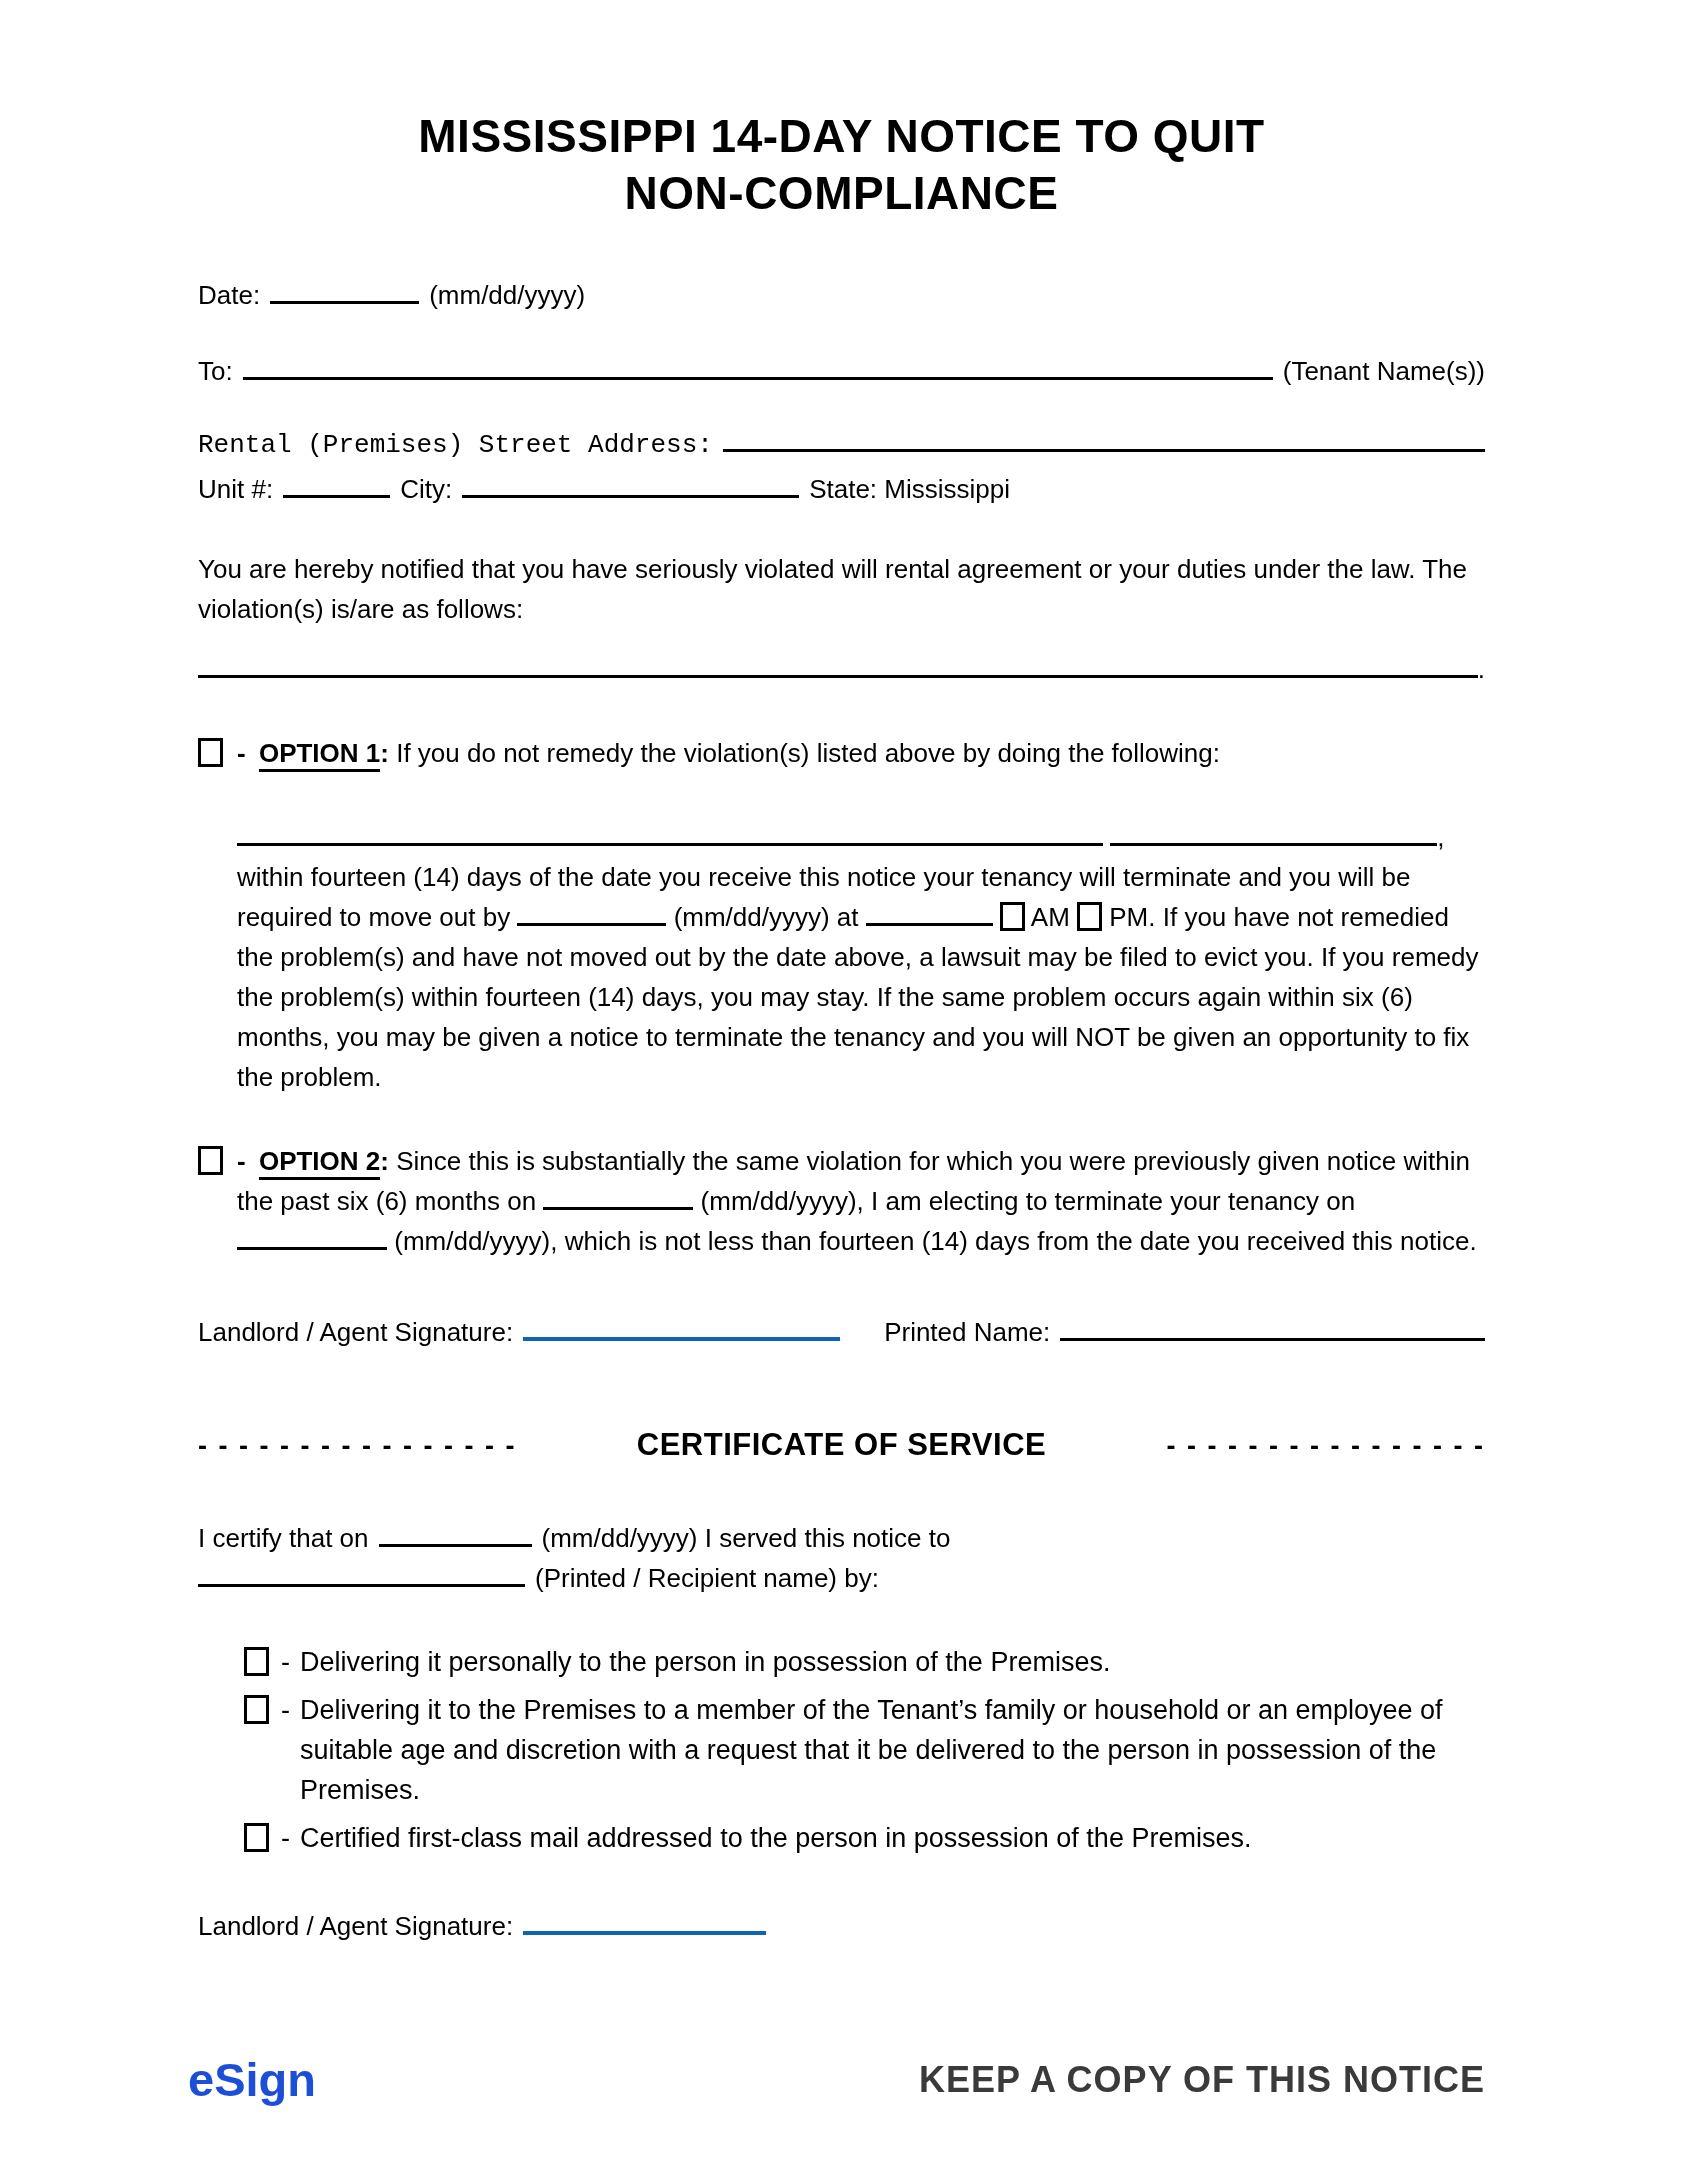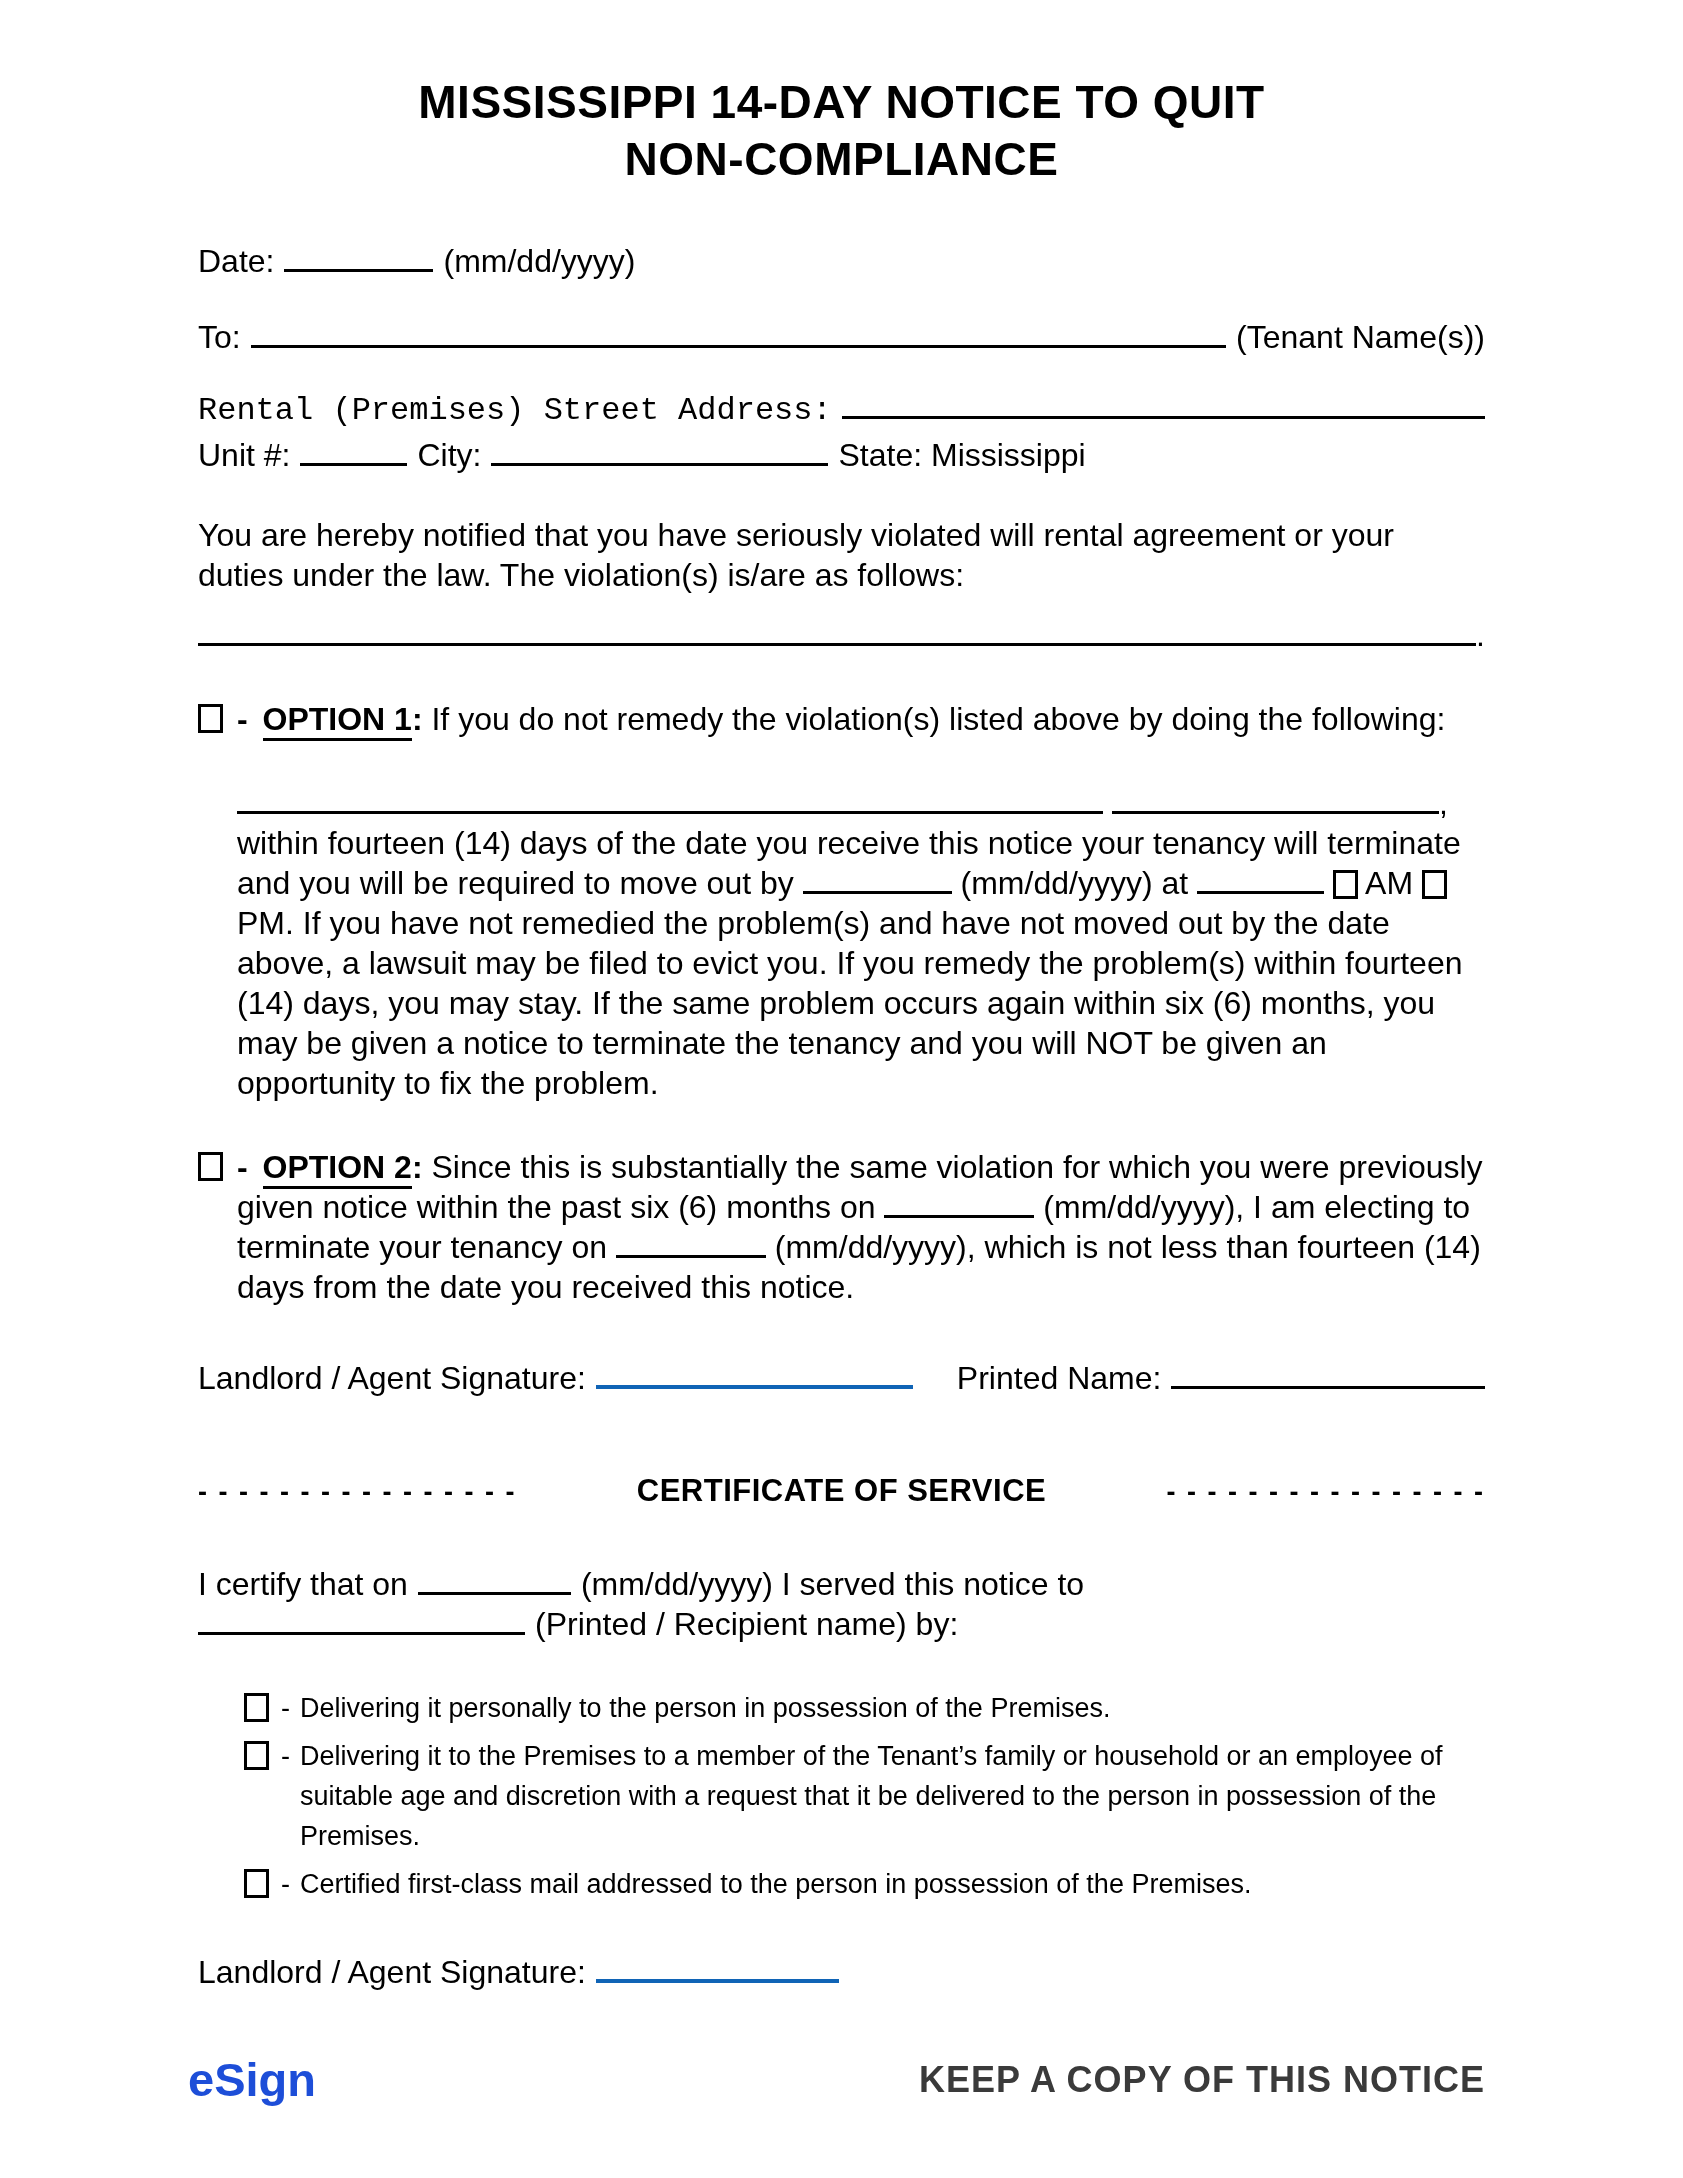--- a/index.html
+++ b/index.html
@@ -7,31 +7,31 @@
   body {
     font-family: "Liberation Sans", "DejaVu Sans", sans-serif;
     color: #000;
     width: 1683px;
   }
   .page {
     position: relative;
     width: 1683px;
     height: 2178px;
     background: #fff;
-    padding: 74px 198px 0 198px;
+    padding: 108px 198px 0 198px;
     overflow: hidden;
   }
   .title {
     text-align: center;
     font-weight: 700;
     font-size: 46px;
     line-height: 57px;
     letter-spacing: 0.5px;
   }
-  p, .row { font-size: 32px; line-height: 40px; }
+  p, .row { font-size: 26px; line-height: 40px; }
   .row { display: flex; align-items: baseline; }
   .blank {
     display: inline-block;
     height: 10px;
     border-bottom: 3px solid #000;
   }
   .blank.grow { flex: 1 1 auto; }
   .blueline { border-bottom-color: #1064b6; border-bottom-width: 4px; }
   .checkbox {
     display: inline-block;

